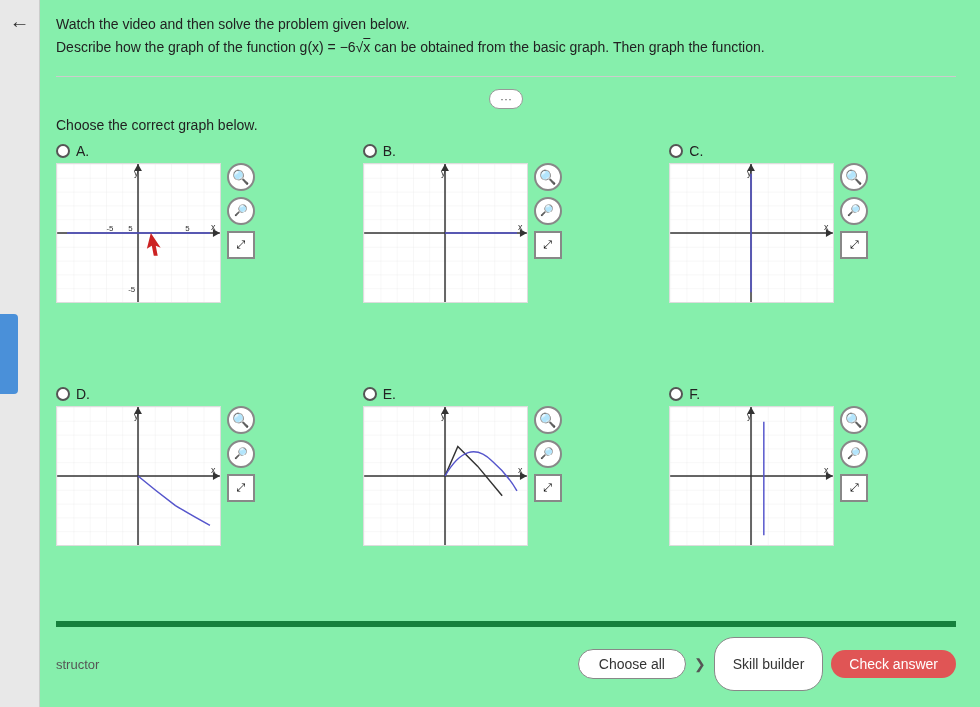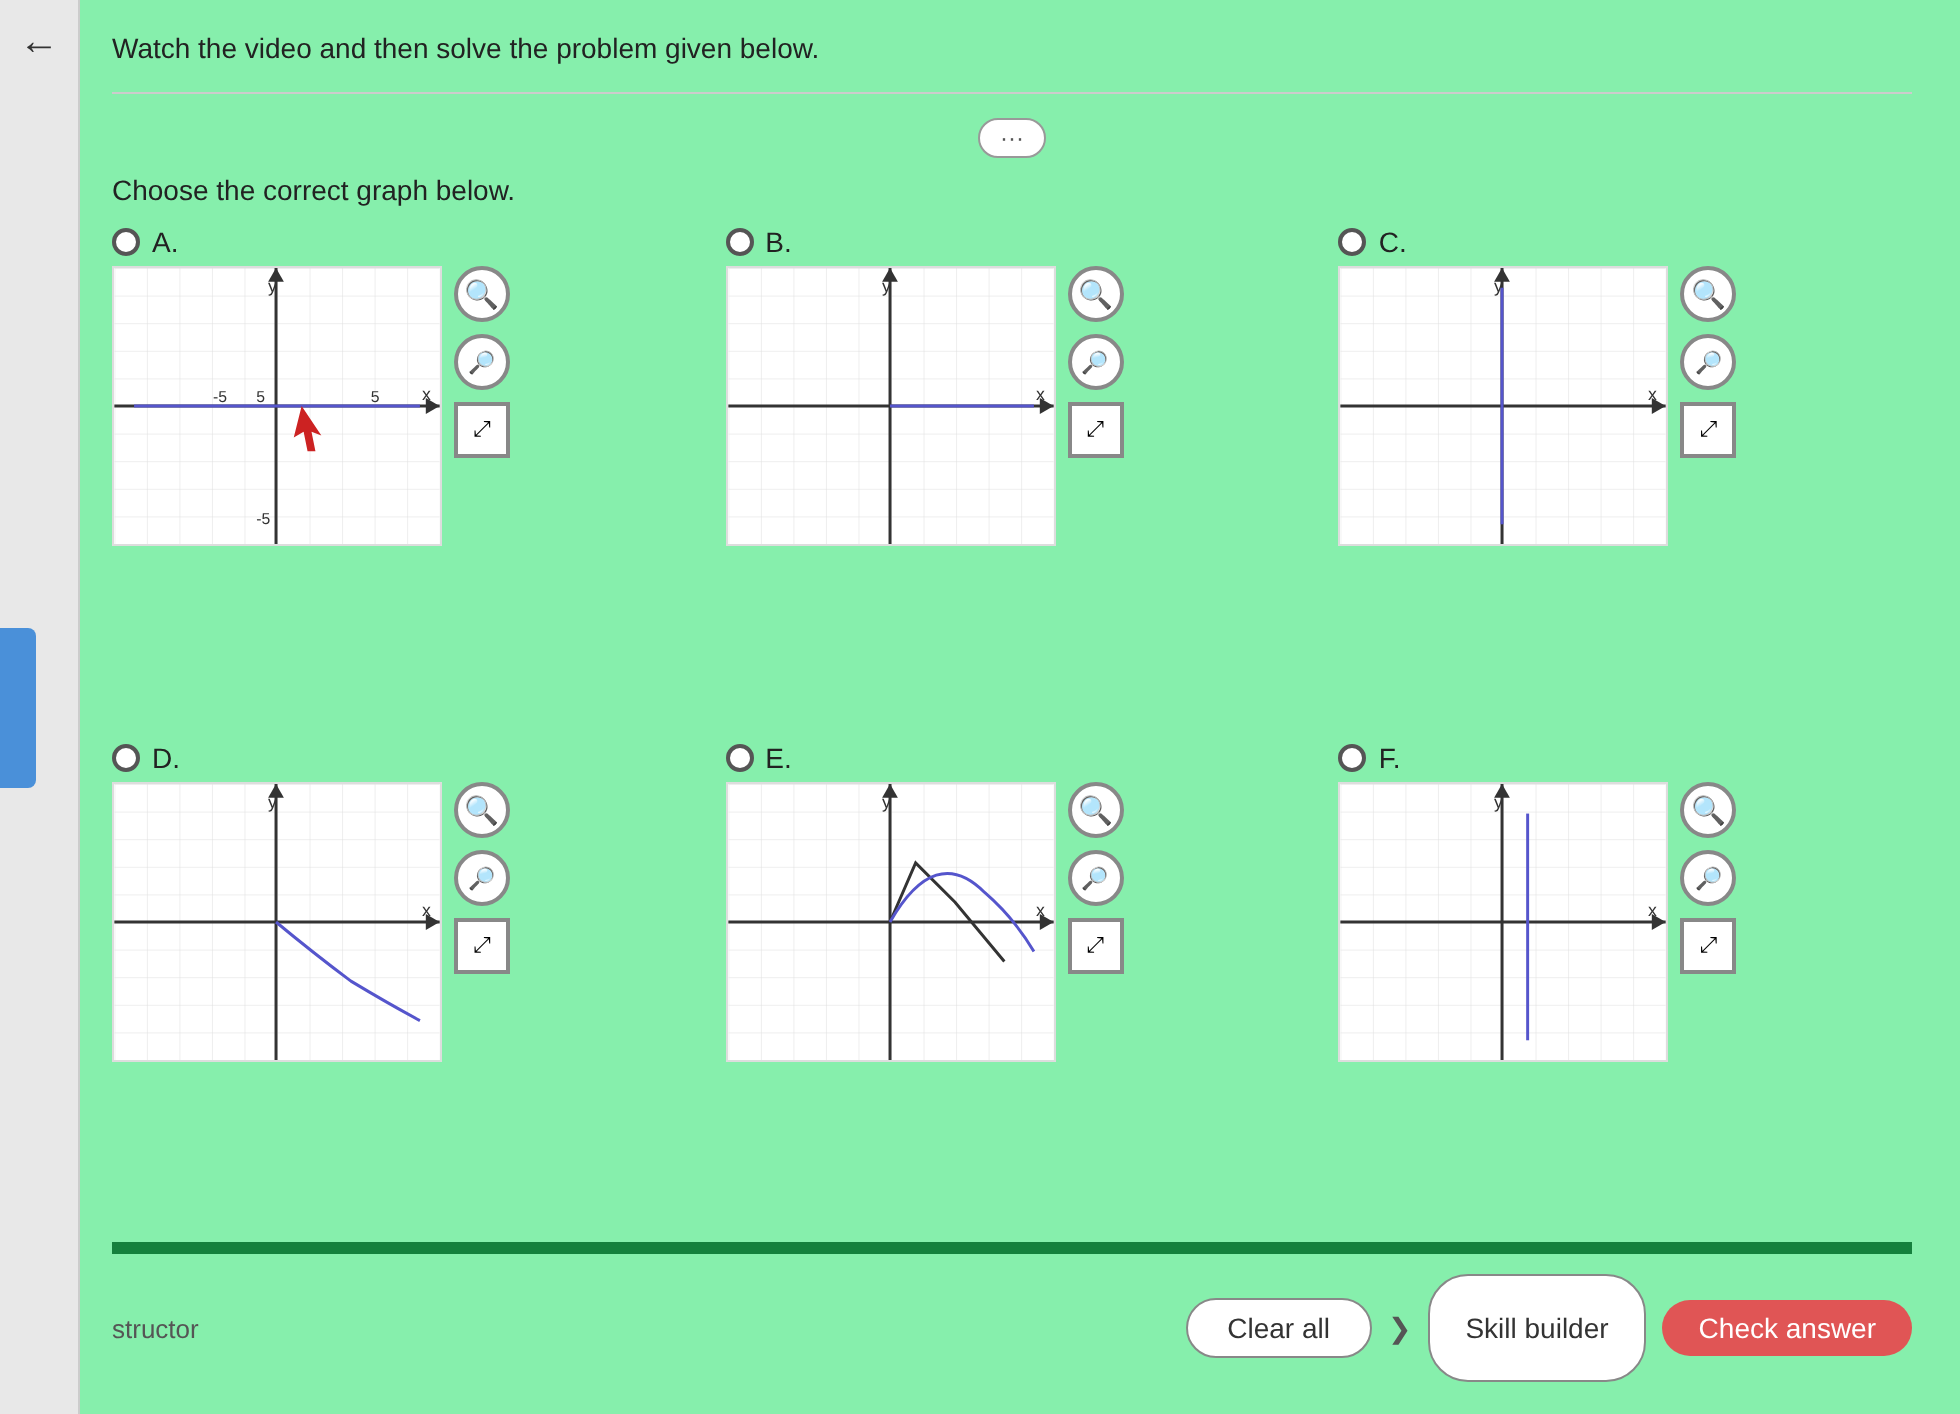--- a/index.html
+++ b/index.html
@@ -245,20 +245,21 @@
 <body>
 
 <div class="side-tab"></div>
 
 <div class="left-bar">
   <span class="back-arrow">←</span>
 </div>
 
 <div class="main-content">
   <p class="instruction-text">Watch the video and then solve the problem given below.</p>
+  <p class="problem-text">Describe how the graph of the function g(x) = −6√<span style="text-decoration:overline">x</span> can be obtained from the basic graph. Then graph the function.</p>
   <hr class="divider">
   <div class="dots-container">
     <button class="dots-btn">···</button>
   </div>
   <p class="choose-text">Choose the correct graph below.</p>
 
   <div class="graphs-grid">
 
     <div class="graph-option">
       <div class="option-left">
@@ -462,19 +463,19 @@
         <div class="icon-circle" style="font-size:11px">🔎</div>
         <div class="icon-square">⤢</div>
       </div>
     </div>
 
   </div>
 
   <div class="footer">
     <span class="footer-left">structor</span>
     <div class="footer-right">
-      <button class="btn-clear">Clear all</button>
+      <button class="btn-clear">Choose all</button>
       <span class="arrow-icon">❯</span>
       <button class="btn-skill">Skill builder</button>
       <button class="btn-check">Check answer</button>
     </div>
   </div>
 </div>
 
 </body></html>

